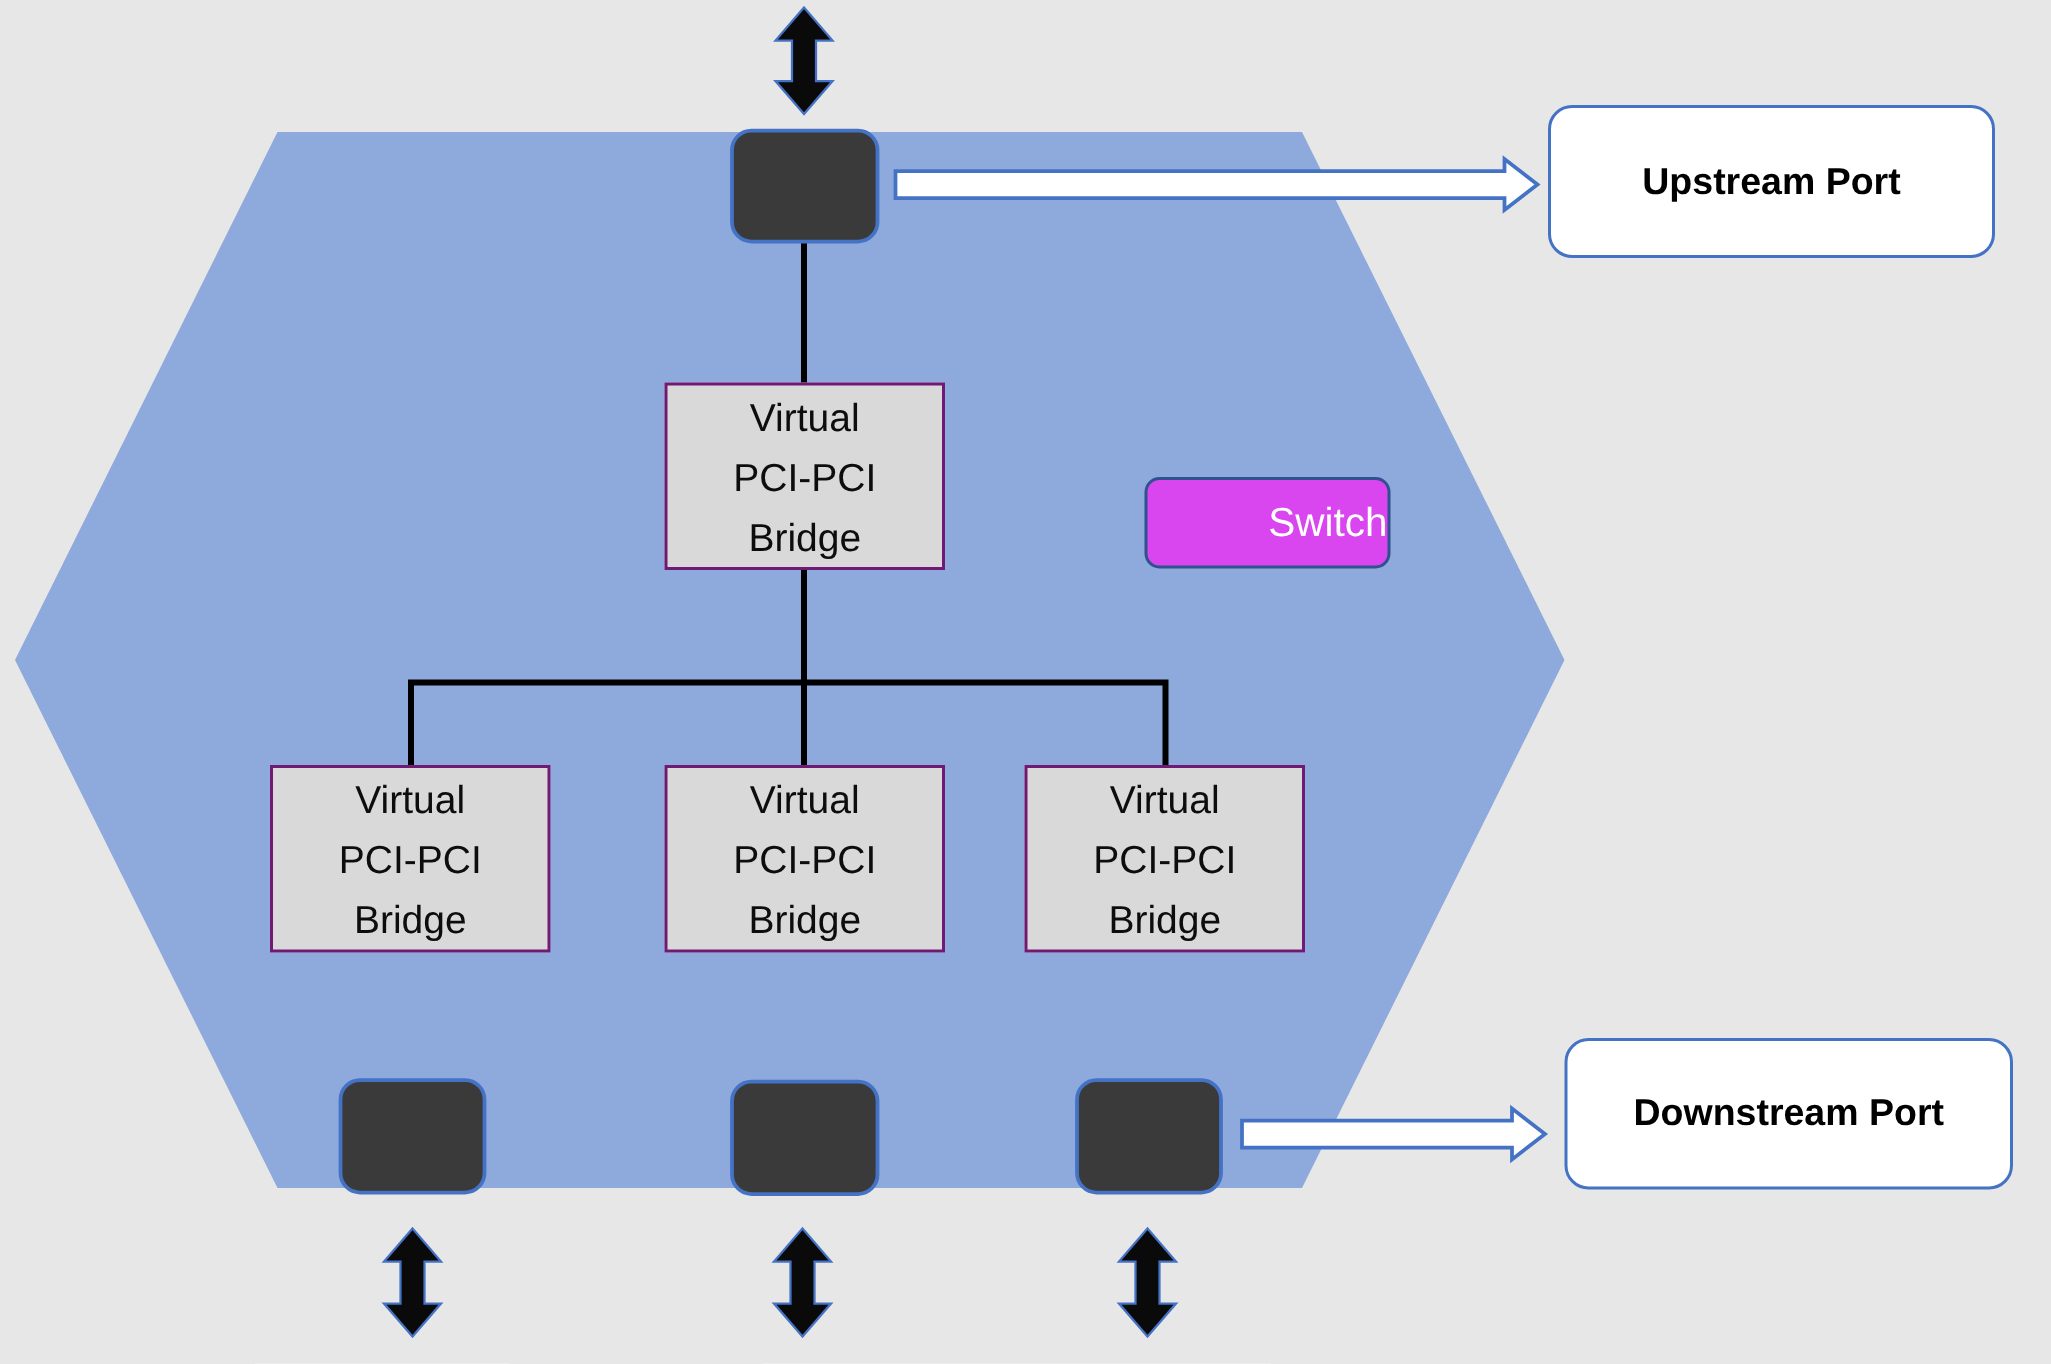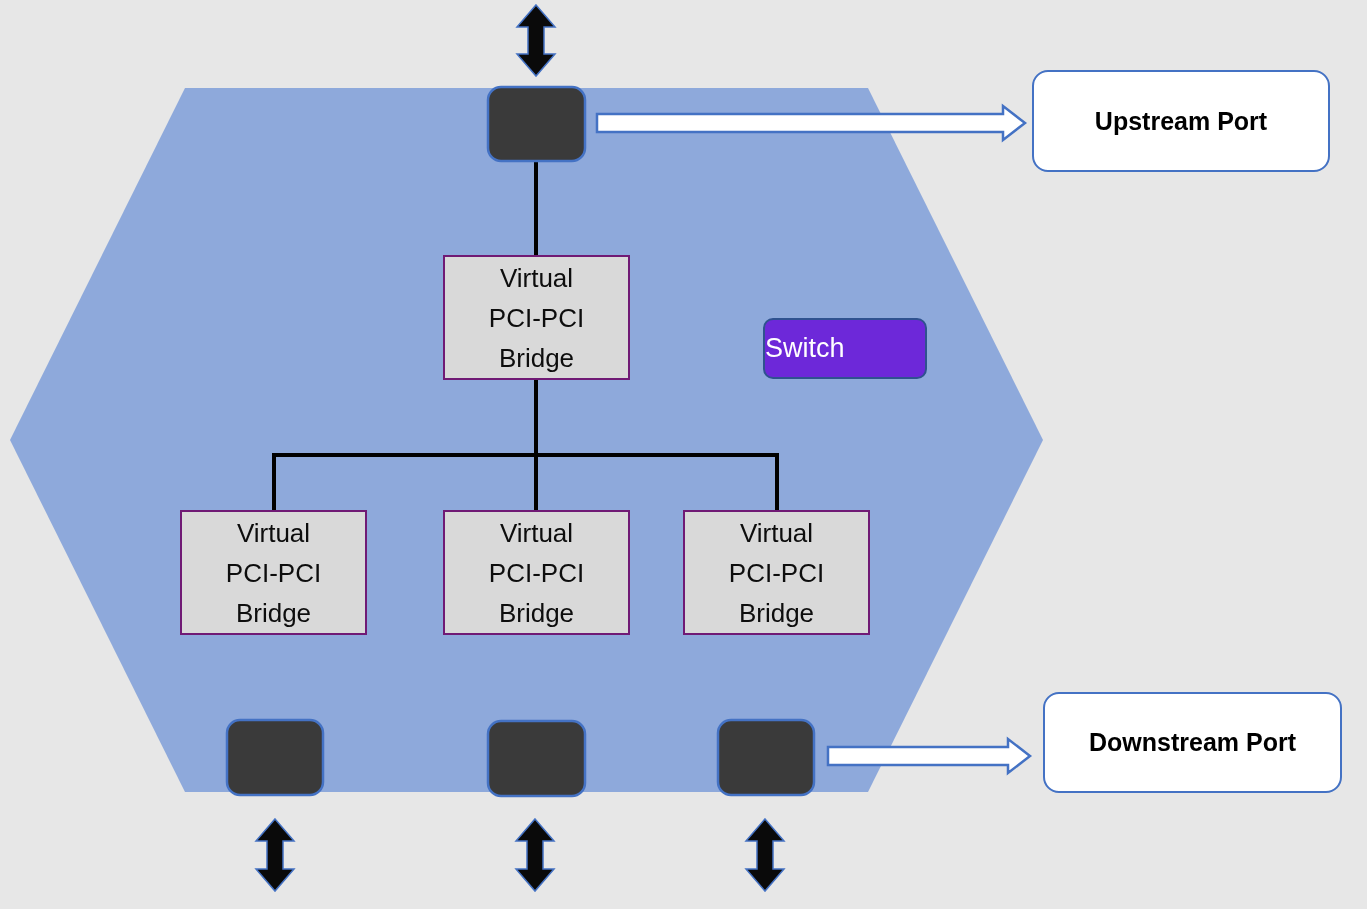--- a/index.html
+++ b/index.html
@@ -22,22 +22,22 @@
     font-size:26px; line-height:40px; color:#0d0d0d; text-align:center;
   }
   .label-box {
     position:absolute; box-sizing:border-box;
     background:#ffffff; border:2px solid #4472c4; border-radius:16px;
     display:flex; align-items:center; justify-content:center;
     font-weight:bold; font-size:25px; color:#000000; text-align:center;
   }
   .switch-badge {
     position:absolute; left:763px; top:318px; width:164px; height:61px; box-sizing:border-box;
-    background:#6d28d9; border:2px solid #2f528f; border-radius:10px;
-    display:flex; align-items:center; justify-content:flex-start;
+    background:#d946ef; border:2px solid #2f528f; border-radius:10px;
+    display:flex; align-items:center; justify-content:flex-end;
     color:#ffffff; font-size:27px;
   }
 </style>
 </head>
 <body>
 
 <div class="stage">
 
   <svg class="layer" width="1367" height="909" viewBox="0 0 1367 909">
 

